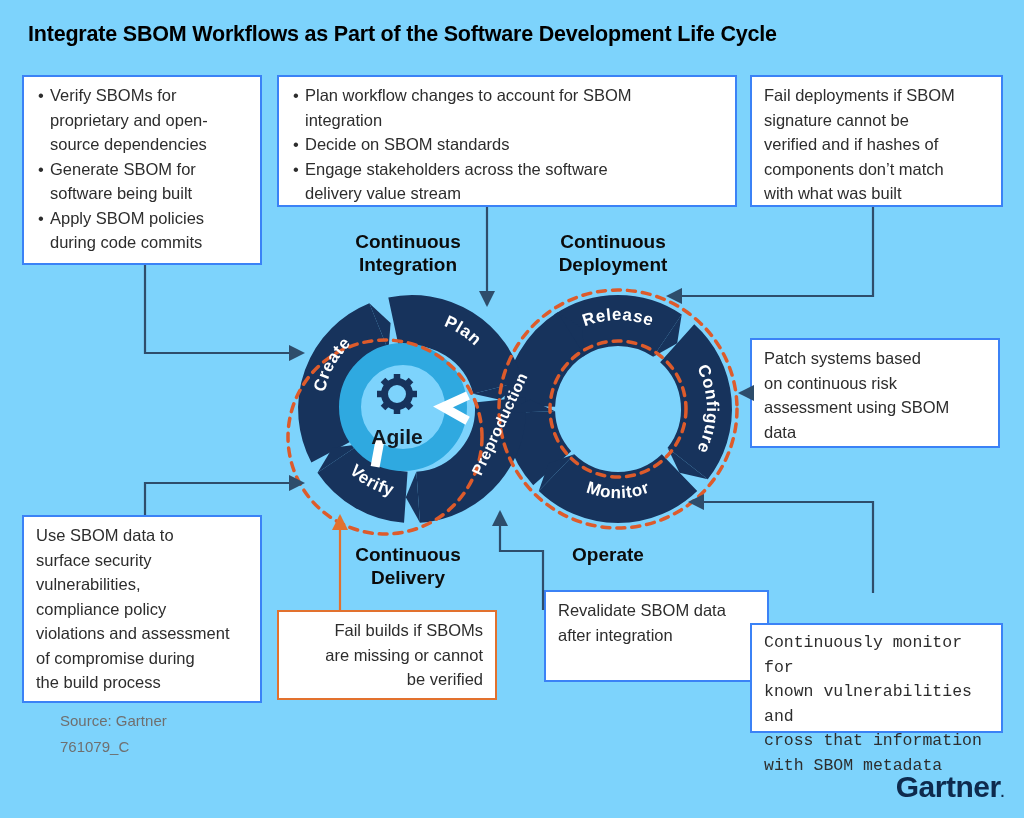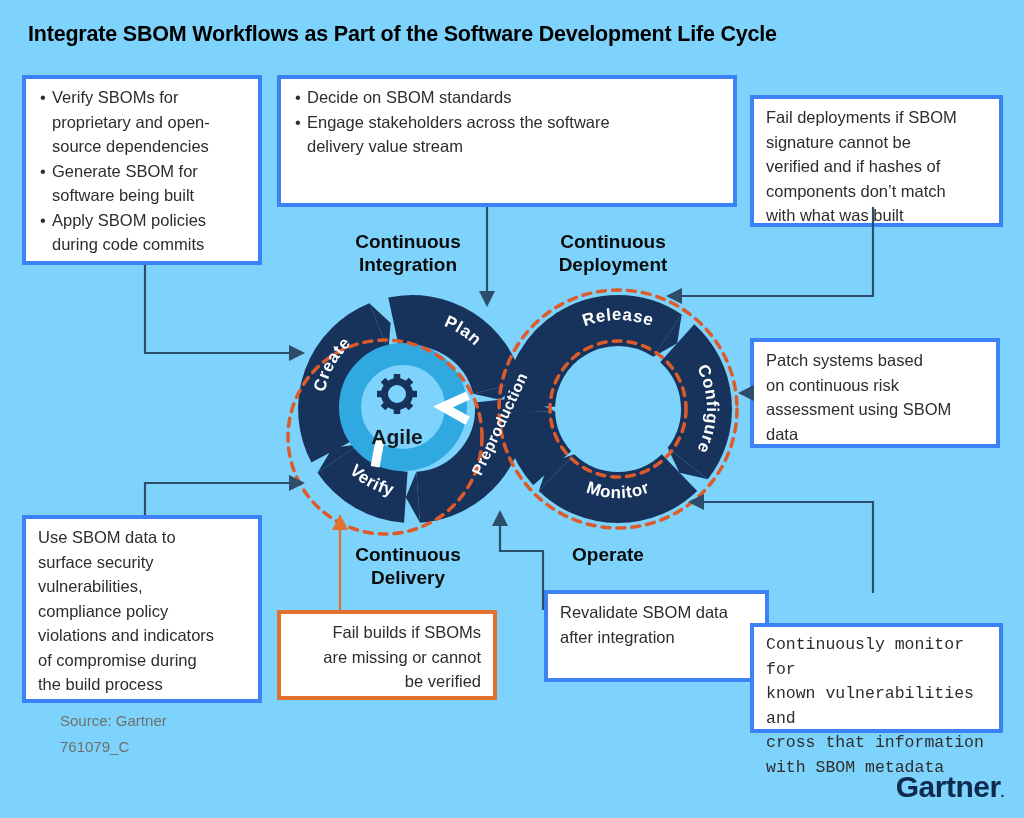--- a/index.html
+++ b/index.html
@@ -5,21 +5,21 @@
   html,body{margin:0;padding:0;background:#e9e9e9;}
   .canvas{
     position:relative;width:1024px;height:818px;background:#7dd3fc;
     font-family:"Liberation Sans","DejaVu Sans",sans-serif;overflow:hidden;
   }
   .page-title{
     position:absolute;left:28px;top:22px;width:960px;
     font-size:21.5px;font-weight:800;color:#000;letter-spacing:-0.2px;
   }
   .box{
-    position:absolute;background:#fff;border:4px solid #3b82f6;
+    position:absolute;background:#fff;border:2px solid #3b82f6;
     color:#2d2d2d;font-size:16.5px;line-height:24.5px;
     padding:6px 12px;box-sizing:border-box;
   }
   .box.orange{border-color:#E2712E;}
   .box .txt{white-space:pre-line;}
   .box ul{margin:0;padding:0 0 0 14px;list-style:none;}
   .box li{position:relative;white-space:pre-line;}
   .box li::before{content:"\2022";position:absolute;left:-12px;color:#2d2d2d;}
   .phase{
     position:absolute;width:160px;text-align:center;
@@ -55,47 +55,49 @@
 source dependencies</li>
       <li>Generate SBOM for
 software being built</li>
       <li>Apply SBOM policies
 during code commits</li>
     </ul>
   </div>
 
   <div class="box" style="left:277px;top:75px;width:460px;height:132px;">
     <ul>
+      <li>Plan workflow changes to account for SBOM
+integration</li>
       <li>Decide on SBOM standards</li>
       <li>Engage stakeholders across the software
 delivery value stream</li>
     </ul>
   </div>
 
-  <div class="box" style="left:750px;top:75px;width:253px;height:132px;margin-top:20px;">
+  <div class="box" style="left:750px;top:75px;width:253px;height:132px;">
     <div class="txt">Fail deployments if SBOM
 signature cannot be
 verified and if hashes of
 components don’t match
 with what was built</div>
   </div>
 
   <div class="box" style="left:750px;top:338px;width:250px;height:110px;">
     <div class="txt">Patch systems based
 on continuous risk
 assessment using SBOM
 data</div>
   </div>
 
   <div class="box" style="left:22px;top:515px;width:240px;height:188px;">
     <div class="txt">Use SBOM data to
 surface security
 vulnerabilities,
 compliance policy
-violations and indicators
+violations and assessment
 of compromise during
 the build process</div>
   </div>
 
   <div class="box orange" style="left:277px;top:610px;width:220px;height:90px;text-align:right;">
     <div class="txt">Fail builds if SBOMs
 are missing or cannot
 be verified</div>
   </div>
 

